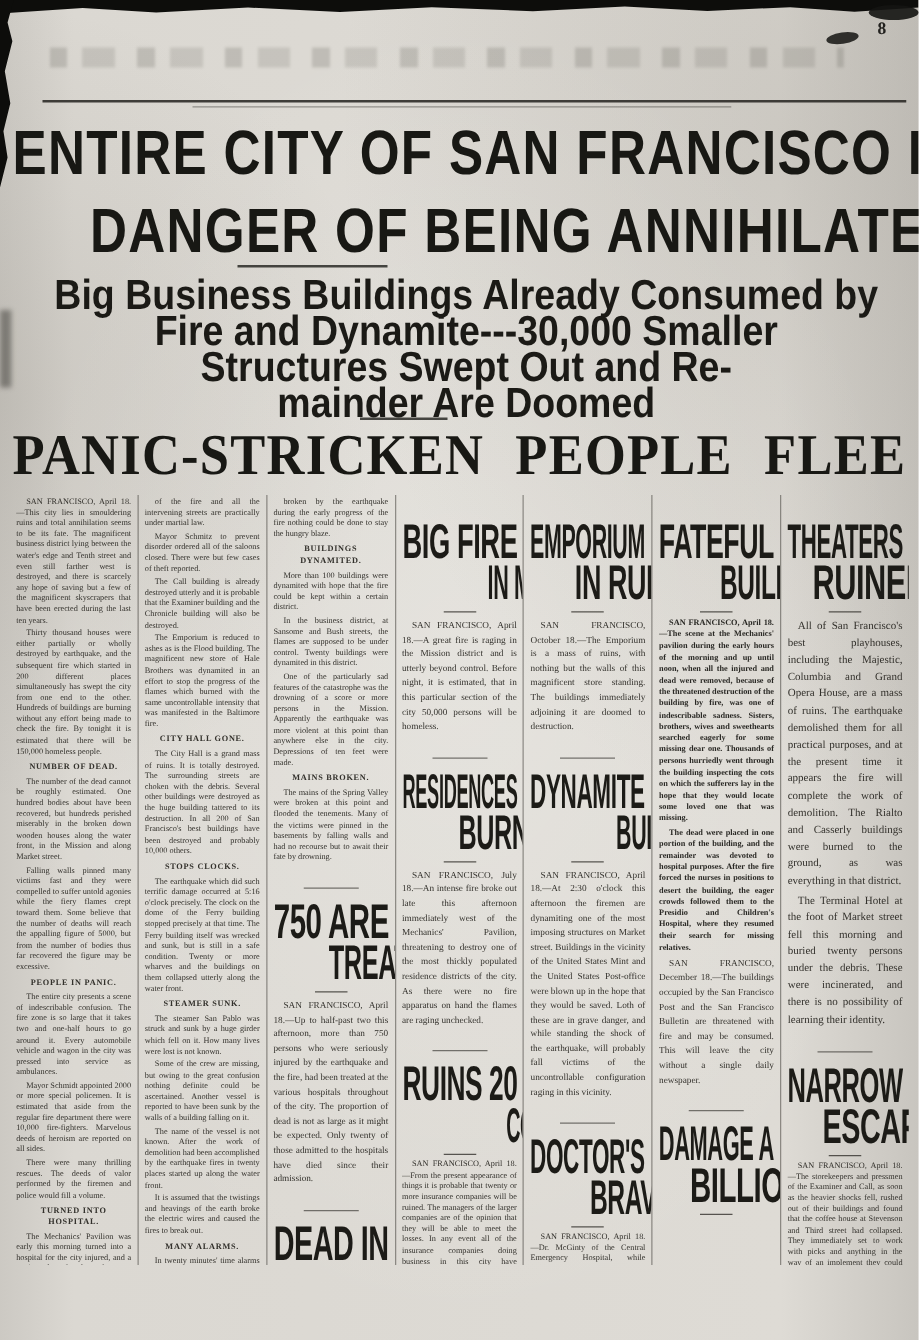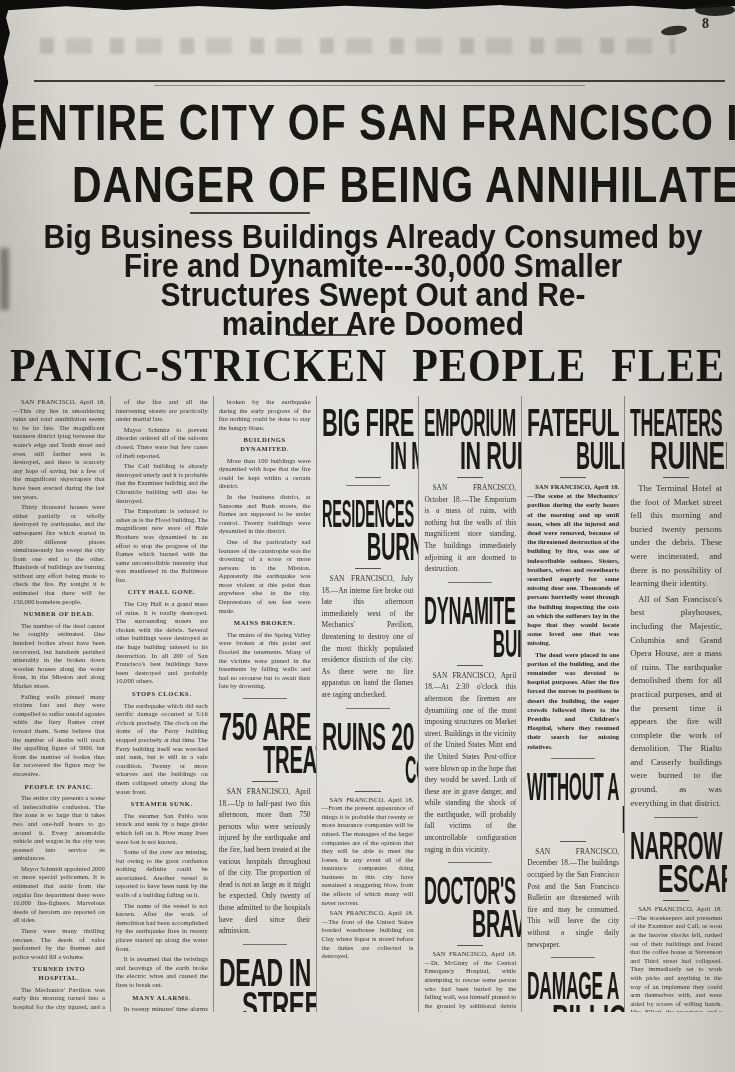--- a/index.html
+++ b/index.html
@@ -45,21 +45,21 @@
   
   .columns { position:absolute; top:396px; left:8px; right:8px; bottom:60px; display:flex; z-index:1; }
   .column { flex:1 1 0; padding:0 5px; overflow:hidden; border-right:1px solid rgba(55,53,48,.5); }
   .column:last-child { border-right:none; }
   .para { margin:2px 0; text-align:justify; text-indent:8px; }
   .v-s { font-size:6.6px; line-height:8.6px; }
   .v-b { font-size:6.6px; line-height:9.2px; font-weight:700; color:#2a2925; }
   .v-m { font-size:7.4px; line-height:11.6px; }
   .v-l { font-size:8.8px; line-height:13.6px; }
   .subhead { text-align:center; font-weight:700; letter-spacing:.6px; margin:4px 0 3px; text-indent:0; }
-  .head2 { margin:7px 0 4px; color:#1c1b17; }
+  .head2 { margin:19px 0 4px; color:#1c1b17; }
   .head2 .line { display:block; height:33px; overflow:visible; }
   .head2 .line span { display:inline-block; white-space:nowrap; font-family:"Liberation Sans",sans-serif; font-weight:700; font-size:30px; line-height:30px; letter-spacing:-.5px; }
   .head2 .l1 { text-align:left; } .head2 .l1 span { transform-origin:left top; }
   .head2 .l2 { text-align:right; } .head2 .l2 span { transform-origin:right top; }
   .head2:after { content:""; display:block; width:26px; margin:8px auto 3px; border-top:1.5px solid rgba(40,38,34,.75); }
   .block + .head2:before { content:""; display:block; width:44px; margin:2px auto 8px; border-top:1px solid rgba(40,38,34,.6); }
 
   
   .watermark { position:absolute; right:16px; bottom:22px; z-index:6;
     font-family:"DejaVu Serif",serif; font-style:italic; font-weight:700; font-size:40px; color:#8d8d8c; letter-spacing:0; }
@@ -140,20 +140,21 @@
         <div class="head2 block">
           <div class="line l1"><span style="transform: scale(0.767, 1.3);">DEAD IN</span></div>
           <div class="line l2"><span style="transform: scale(0.8, 1.3);">STREET</span></div>
         </div>
       </div>
       <div class="column">
         <div class="head2 block">
           <div class="line l1"><span style="transform: scale(0.73, 1.3);">BIG FIRE</span></div>
           <div class="line l2"><span style="transform: scale(0.575, 1.3);">IN MISSION</span></div>
         </div>
+        <p class="para block v-m">SAN FRANCISCO, April 18.—A great fire is raging in the Mission district and is utterly beyond control. Before night, it is estimated, that in this particular section of the city 50,000 persons will be homeless.</p>
         <div class="head2 block">
           <div class="line l1"><span style="transform: scale(0.484, 1.3);">RESIDENCES</span></div>
           <div class="line l2"><span style="transform: scale(0.672, 1.3);">BURNING</span></div>
         </div>
         <p class="para block v-m">SAN FRANCISCO, July 18.—An intense fire broke out late this afternoon immediately west of the Mechanics' Pavilion, threatening to destroy one of the most thickly populated residence districts of the city. As there were no fire apparatus on hand the flames are raging unchecked.</p>
         <div class="head2 block">
           <div class="line l1"><span style="transform: scale(0.702, 1.3);">RUINS 20</span></div>
           <div class="line l2"><span style="transform: scale(0.526, 1.3);">COMPANIES</span></div>
         </div>
         <p class="para block v-s">SAN FRANCISCO, April 18.—From the present appearance of things it is probable that twenty or more insurance companies will be ruined. The managers of the larger companies are of the opinion that they will be able to meet the losses. In any event all of the insurance companies doing business in this city have sustained a staggering blow, from the effects of which many will never recover.</p>
@@ -176,37 +177,33 @@
         </div>
         <p class="para block v-s">SAN FRANCISCO, April 18.—Dr. McGinty of the Central Emergency Hospital, while attempting to rescue some person who had been buried by the falling wall, was himself pinned to the ground by additional debris that fell. He was rescued and insisted on resuming his duty of attending the wounded and injured.</p>
       </div>
       <div class="column">
         <div class="head2 block">
           <div class="line l1"><span style="transform: scale(0.713, 1.3);">FATEFUL</span></div>
           <div class="line l2"><span style="transform: scale(0.652, 1.3);">BUILDING</span></div>
         </div>
         <p class="para block v-b">SAN FRANCISCO, April 18.—The scene at the Mechanics' pavilion during the early hours of the morning and up until noon, when all the injured and dead were removed, because of the threatened destruction of the building by fire, was one of indescribable sadness. Sisters, brothers, wives and sweethearts searched eagerly for some missing dear one. Thousands of persons hurriedly went through the building inspecting the cots on which the sufferers lay in the hope that they would locate some loved one that was missing.</p>
         <p class="para block v-b">The dead were placed in one portion of the building, and the remainder was devoted to hospital purposes. After the fire forced the nurses in positions to desert the building, the eager crowds followed them to the Presidio and Children's Hospital, where they resumed their search for missing relatives.</p>
-        <div class="head2 block">
-          <div class="line l1"><span style="transform: scale(0.561, 1.3);">WITHOUT A</span></div>
-          <div class="line l2"><span style="transform: scale(0.492, 1.3);">NEWSPAPER</span></div>
-        </div>
         <p class="para block v-m">SAN FRANCISCO, December 18.—The buildings occupied by the San Francisco Post and the San Francisco Bulletin are threatened with fire and may be consumed. This will leave the city without a single daily newspaper.</p>
         <div class="head2 block">
           <div class="line l1"><span style="transform: scale(0.582, 1.3);">DAMAGE A</span></div>
           <div class="line l2"><span style="transform: scale(0.786, 1.3);">BILLION</span></div>
         </div>
       </div>
       <div class="column">
         <div class="head2 block">
           <div class="line l1"><span style="transform: scale(0.594, 1.3);">THEATERS</span></div>
           <div class="line l2"><span style="transform: scale(0.821, 1.3);">RUINED</span></div>
         </div>
+        <p class="para block v-l">All of San Francisco's best playhouses, including the Majestic, Columbia and Grand Opera House, are a mass of ruins. The earthquake demolished them for all practical purposes, and at the present time it appears the fire will complete the work of demolition. The Rialto and Casserly buildings were burned to the ground, as was everything in that district.</p>
         <p class="para block v-l">The Terminal Hotel at the foot of Market street fell this morning and buried twenty persons under the debris. These were incinerated, and there is no possibility of learning their identity.</p>
-        <p class="para block v-l">All of San Francisco's best playhouses, including the Majestic, Columbia and Grand Opera House, are a mass of ruins. The earthquake demolished them for all practical purposes, and at the present time it appears the fire will complete the work of demolition. The Rialto and Casserly buildings were burned to the ground, as was everything in that district.</p>
         <div class="head2 block">
           <div class="line l1"><span style="transform: scale(0.681, 1.3);">NARROW</span></div>
           <div class="line l2"><span style="transform: scale(0.767, 1.3);">ESCAPE</span></div>
         </div>
         <p class="para block v-s">SAN FRANCISCO, April 18.—The storekeepers and pressmen of the Examiner and Call, as soon as the heavier shocks fell, rushed out of their buildings and found that the coffee house at Stevenson and Third street had collapsed. They immediately set to work with picks and anything in the way of an implement they could arm themselves with, and were aided by scores of willing hands. Mrs. Elliott, the proprietor, and a waiter were among those in the building, and were rescued from under the debris unhurt.</p>
       </div>
     </div>
 
 </div>
 

